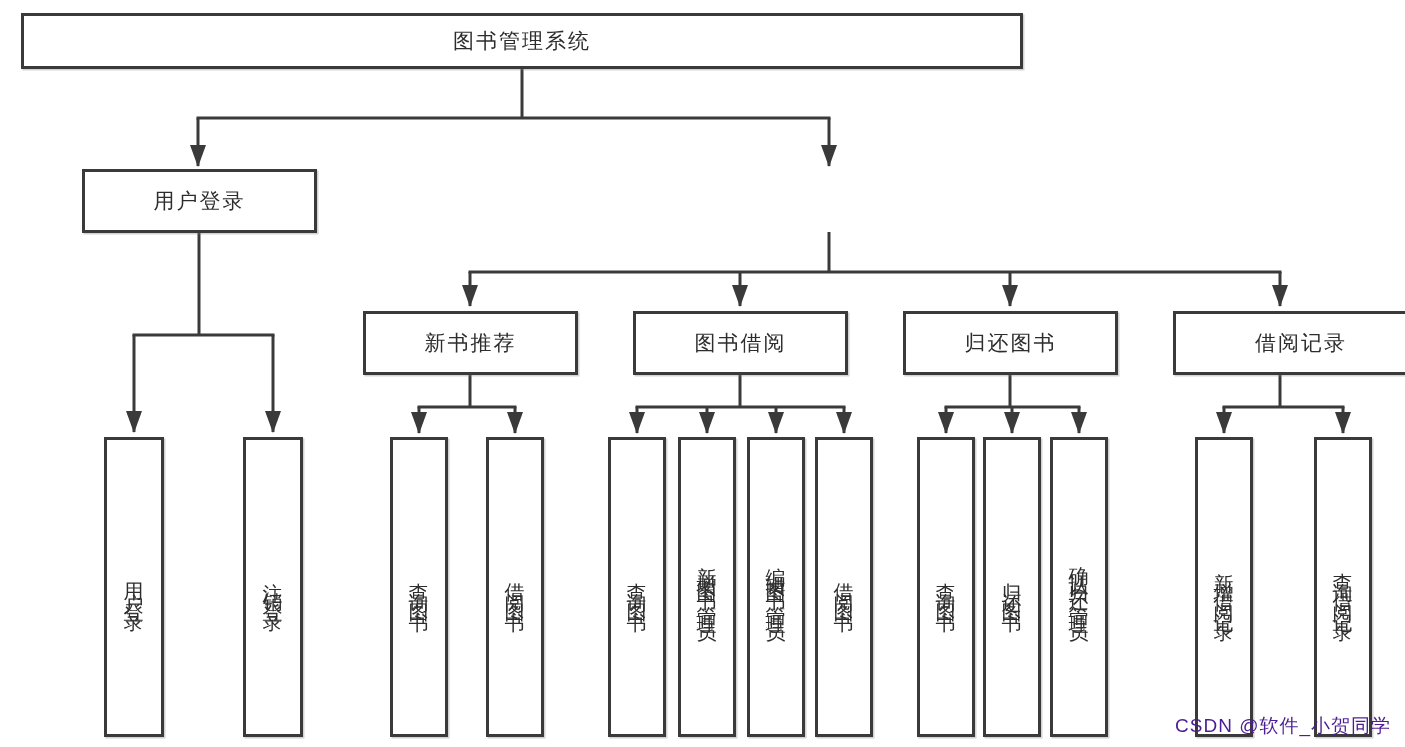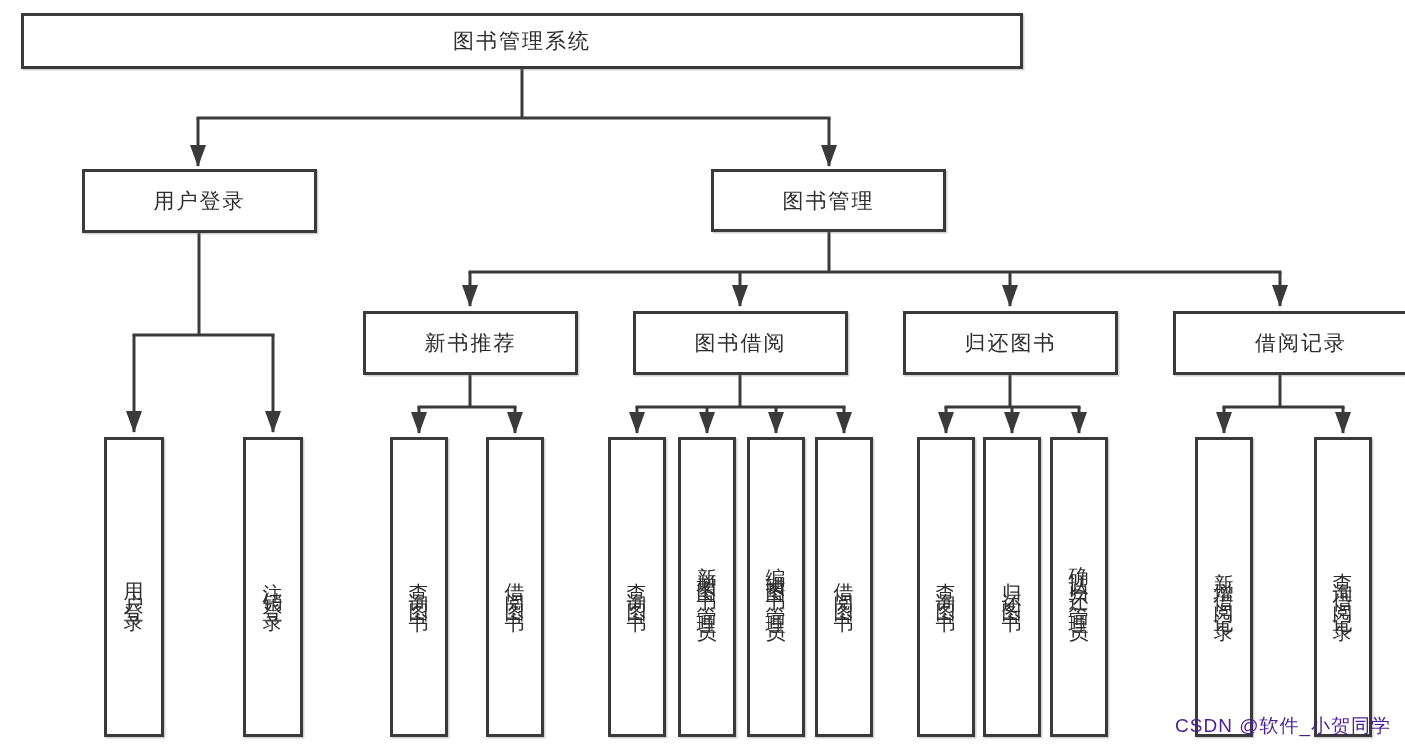--- a/index.html
+++ b/index.html
@@ -82,23 +82,20 @@
     <line x1="1343" y1="407" x2="1343" y2="433" marker-end="url(#ah)"></line>
   </svg>
 
   <div class="node" style="left:21px;top:13px;width:1002px;height:56px">
     <span class="hlabel">图书管理系统</span>
   </div>
 
   <div class="node" style="left:82px;top:169px;width:235px;height:64px">
     <span class="hlabel">用户登录</span>
   </div>
-  <div class="node" style="left:711px;top:169px;width:235px;height:63px">
-    <span class="hlabel">图书管理</span>
-  </div>
 
   <div class="node" style="left:363px;top:311px;width:215px;height:64px">
     <span class="hlabel">新书推荐</span>
   </div>
   <div class="node" style="left:633px;top:311px;width:215px;height:64px">
     <span class="hlabel">图书借阅</span>
   </div>
   <div class="node" style="left:903px;top:311px;width:215px;height:64px">
     <span class="hlabel">归还图书</span>
   </div>

